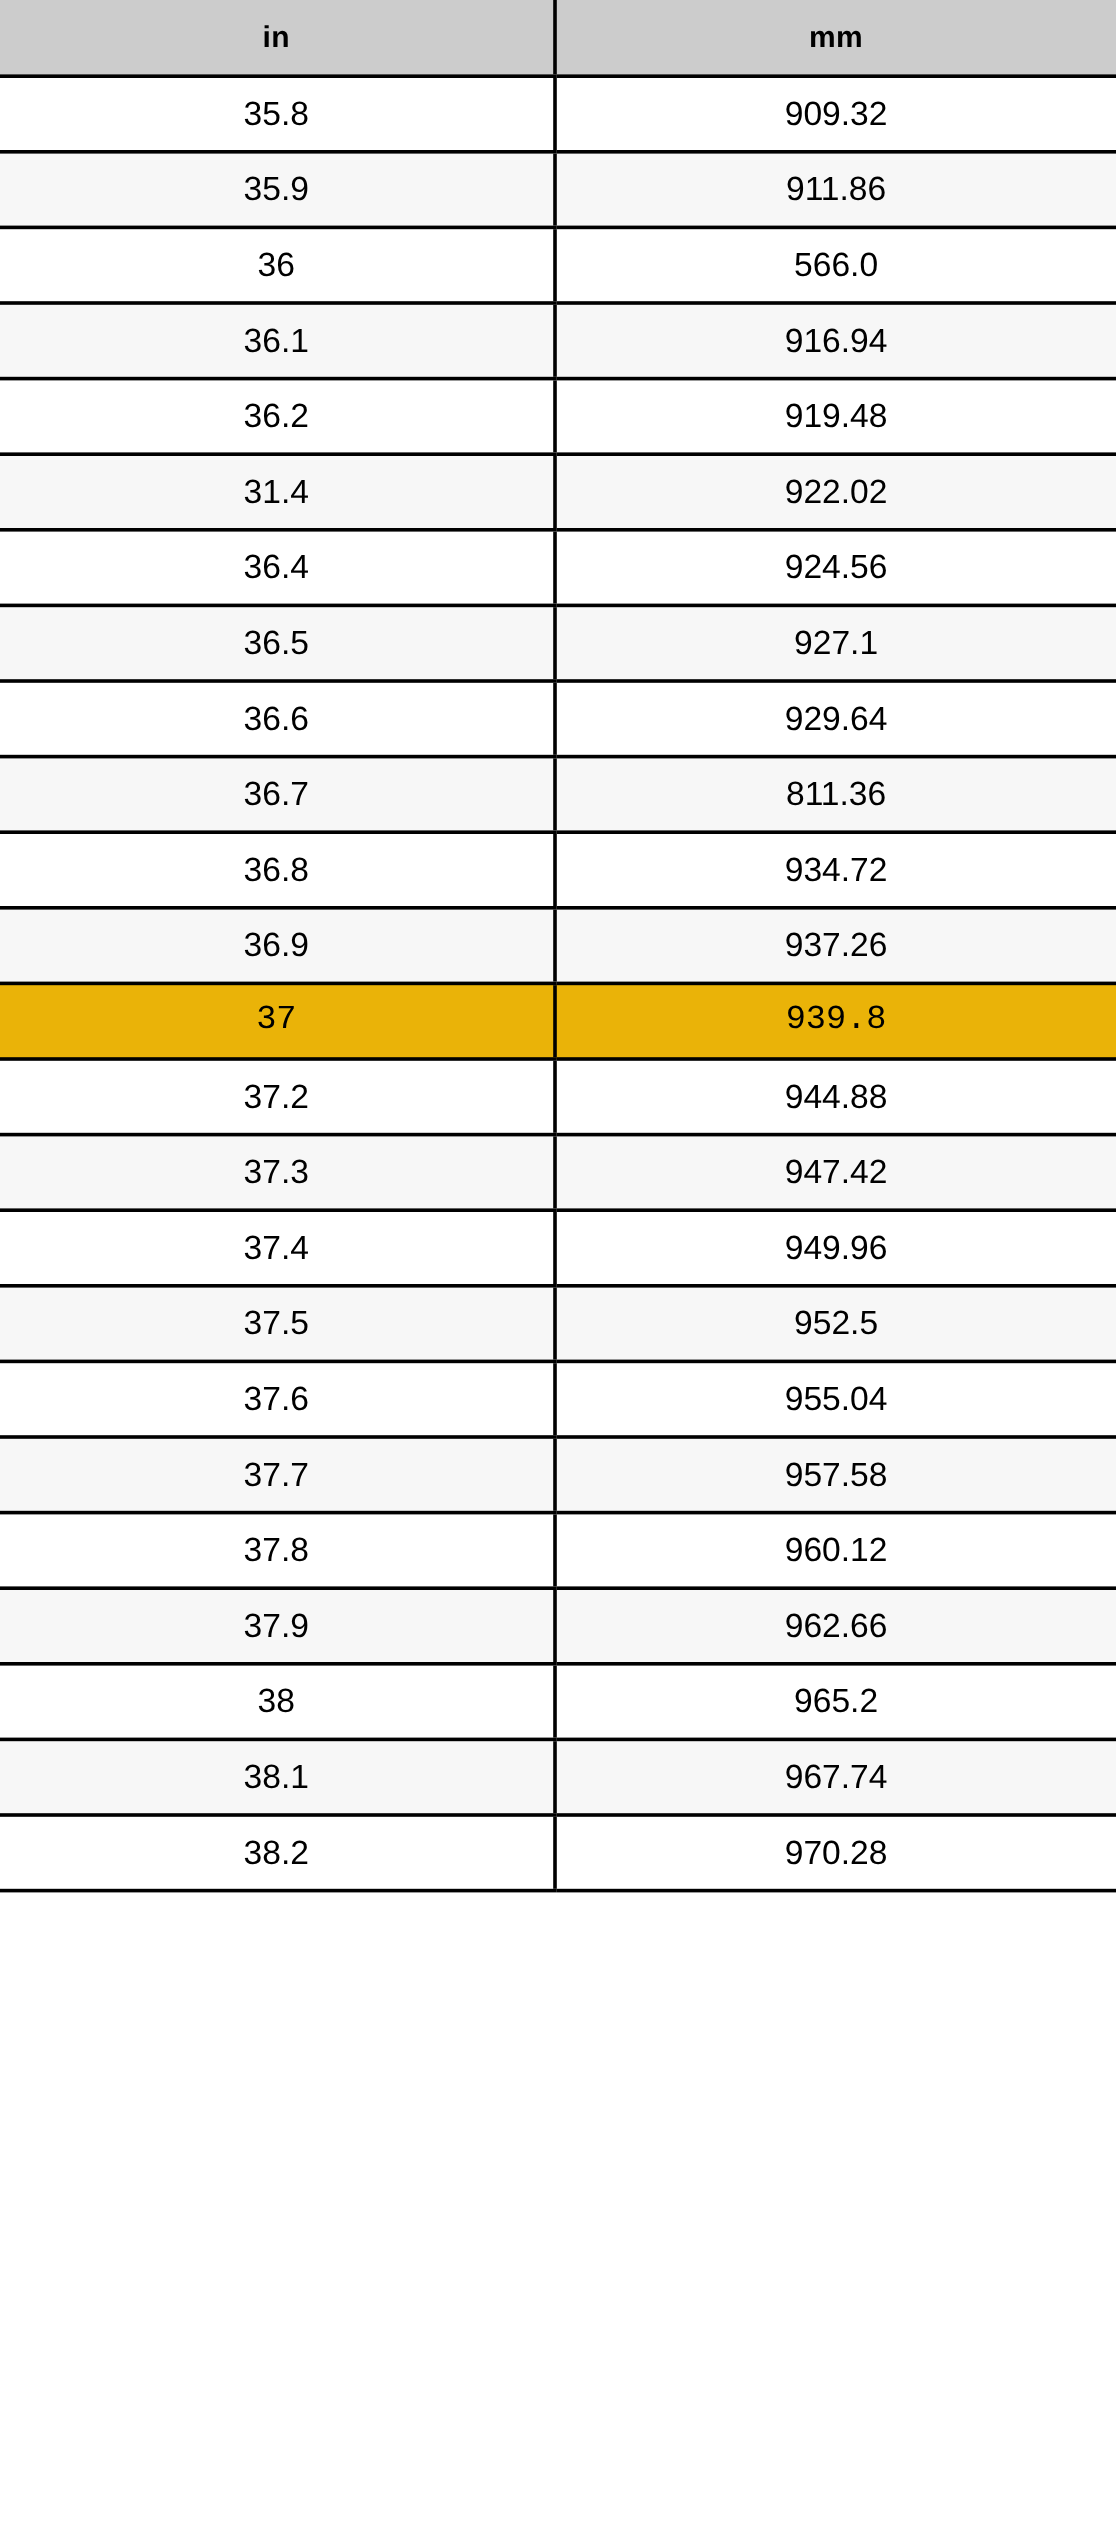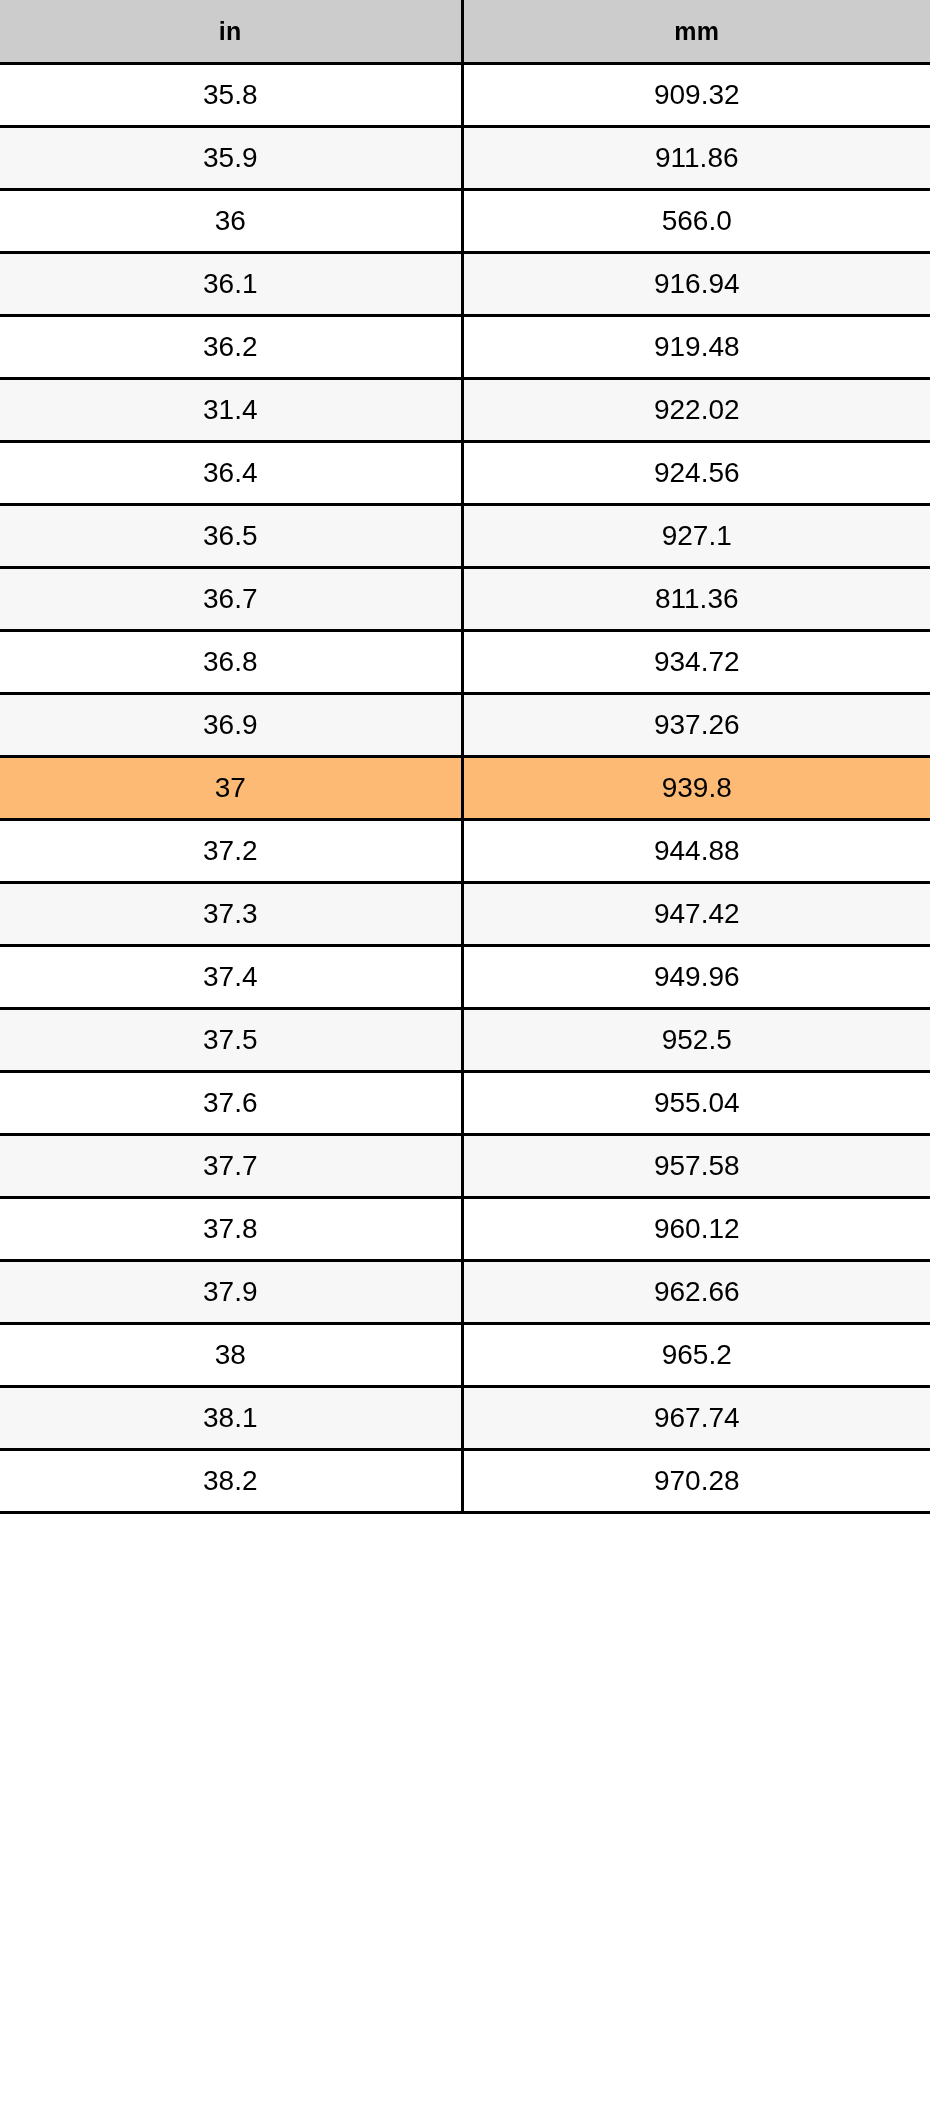--- a/index.html
+++ b/index.html
@@ -60,21 +60,22 @@
   }
   .conversion-table tbody td.cell-to {
     border-left: 3px solid #000000;
   }
 
   .conversion-table tbody tr.row-odd  td { background: #ffffff; }
   .conversion-table tbody tr.row-even td { background: #f7f7f7; }
 
   
   .conversion-table tbody tr.row-highlight td {
-    background: #fdba74;
+    background: #eab308;
+    font-family: Liberation Mono, monospace;
   }
 
   .conversion-table tbody tr:last-child td {
     border-bottom: 3px solid #000000;
   }
 
   .cell-text {
     display: block;
     line-height: 60px;
     white-space: nowrap;
@@ -161,20 +162,28 @@
         </td>
       </tr>
       <tr class="row-even">
         <td class="cell-from">
           <span class="cell-text">36.5</span>
         </td>
         <td class="cell-to">
           <span class="cell-text">927.1</span>
         </td>
       </tr>
+      <tr class="row-odd">
+        <td class="cell-from">
+          <span class="cell-text">36.6</span>
+        </td>
+        <td class="cell-to">
+          <span class="cell-text">929.64</span>
+        </td>
+      </tr>
       <tr class="row-even">
         <td class="cell-from">
           <span class="cell-text">36.7</span>
         </td>
         <td class="cell-to">
           <span class="cell-text">811.36</span>
         </td>
       </tr>
       <tr class="row-odd">
         <td class="cell-from">

